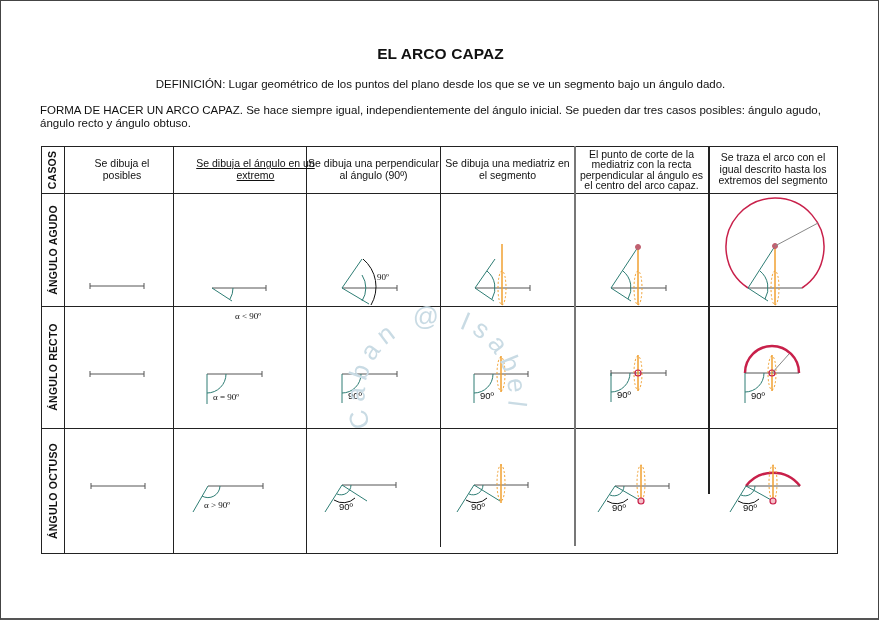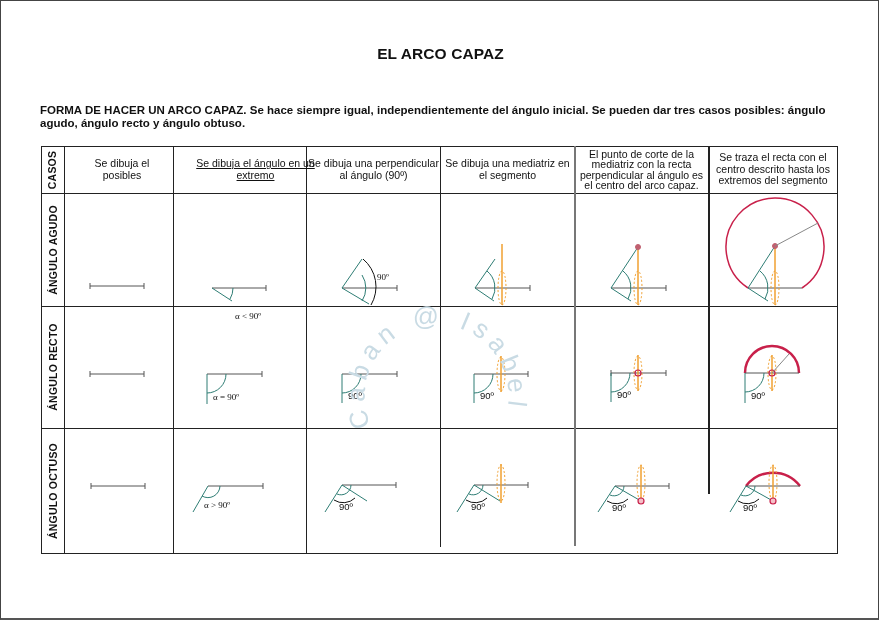--- a/index.html
+++ b/index.html
@@ -1,33 +1,34 @@
 <!DOCTYPE html>
 <html><head>
 <meta charset="utf-8">
 <style>
   html, body { margin:0; padding:0; background:#ffffff; }
   body { width:879px; height:620px; position:relative; overflow:hidden; font-family:"Liberation Sans", sans-serif; color:#111; }
   .page { position:absolute; left:0; top:0; width:877px; height:617px; border:1px solid #444; border-bottom:2px solid #555; background:#fff; }
   .title { position:absolute; left:0; width:879px; top:44px; text-align:center; font-weight:bold; font-size:15.5px; letter-spacing:0.1px; }
   .definition { position:absolute; left:0; width:879px; top:77px; text-align:center; font-size:11.5px; }
-  .intro { position:absolute; left:39px; width:810px; top:103px; font-size:11.5px; line-height:13px;font-weight:bold; }
+  .intro { position:absolute; left:39px; width:810px; top:103px; font-size:11.5px; line-height:13px; }
   .cell-line { position:absolute; background:#222; }
   .hdr { position:absolute; top:145px; height:47px; display:flex; align-items:center; justify-content:center; text-align:center; font-size:10.5px; line-height:11.5px; }
   .rowlabel { position:absolute; left:40px; width:23px; display:flex; align-items:center; justify-content:center; }
   .rowlabel span { display:block; transform:rotate(-90deg); white-space:nowrap; font-weight:bold; font-size:10.5px; letter-spacing:0.2px; }
   svg.draw { position:absolute; overflow:visible; }
   .watermark { position:absolute; left:330px; top:265px; width:220px; height:200px; pointer-events:none; }
 </style>
 </head>
 <body>
 
 <div class="page">
 
   <div class="title">EL ARCO CAPAZ</div>
+  <div class="definition">DEFINICIÓN: Lugar geométrico de los puntos del plano desde los que se ve un segmento bajo un ángulo dado.</div>
   <div class="intro">FORMA DE HACER UN ARCO CAPAZ. Se hace siempre igual, independientemente del ángulo inicial. Se pueden dar tres casos posibles: ángulo agudo, ángulo recto y ángulo obtuso.</div>
 
   <div>
 
     <div class="cell-line" style="left:40px;top:145px;width:797px;height:1px;"></div>
     <div class="cell-line" style="left:40px;top:192px;width:797px;height:1px;"></div>
     <div class="cell-line" style="left:40px;top:305px;width:797px;height:1px;"></div>
     <div class="cell-line" style="left:40px;top:427px;width:797px;height:1px;"></div>
     <div class="cell-line" style="left:40px;top:552px;width:797px;height:1px;"></div>
 
@@ -42,21 +43,21 @@
   </div>
 
   <div class="rowlabel" style="top:145px;height:47px;">
       <span>CASOS</span>
     </div>
   <div class="hdr" style="left:86px;width:70px;">Se dibuja el posibles</div>
   <div class="hdr" style="left:191px;width:127px;text-decoration:underline;">Se dibuja el ángulo en un extremo</div>
   <div class="hdr" style="left:306px;width:133px;">Se dibuja una perpendicular al ángulo (90º)</div>
   <div class="hdr" style="left:443px;width:127px;">Se dibuja una mediatriz en el segmento</div>
   <div class="hdr" style="left:577px;width:127px;line-height:10.5px;">El punto de corte de la mediatriz con la recta perpendicular al ángulo es el centro del arco capaz.</div>
-  <div class="hdr" style="left:712px;width:120px;">Se traza el recta con el centro descrito hasta los extremos del segmento</div>
+  <div class="hdr" style="left:712px;width:120px;">Se traza el arco con el igual descrito hasta los extremos del segmento</div>
 
   <div class="rowlabel" style="top:192px;height:113px;">
       <span>ÁNGULO AGUDO</span>
     </div>
   <div class="rowlabel" style="top:305px;height:122px;">
       <span>ÁNGULO RECTO</span>
     </div>
   <div class="rowlabel" style="top:427px;height:125px;">
       <span>ÁNGULO OCTUSO</span>
     </div>

